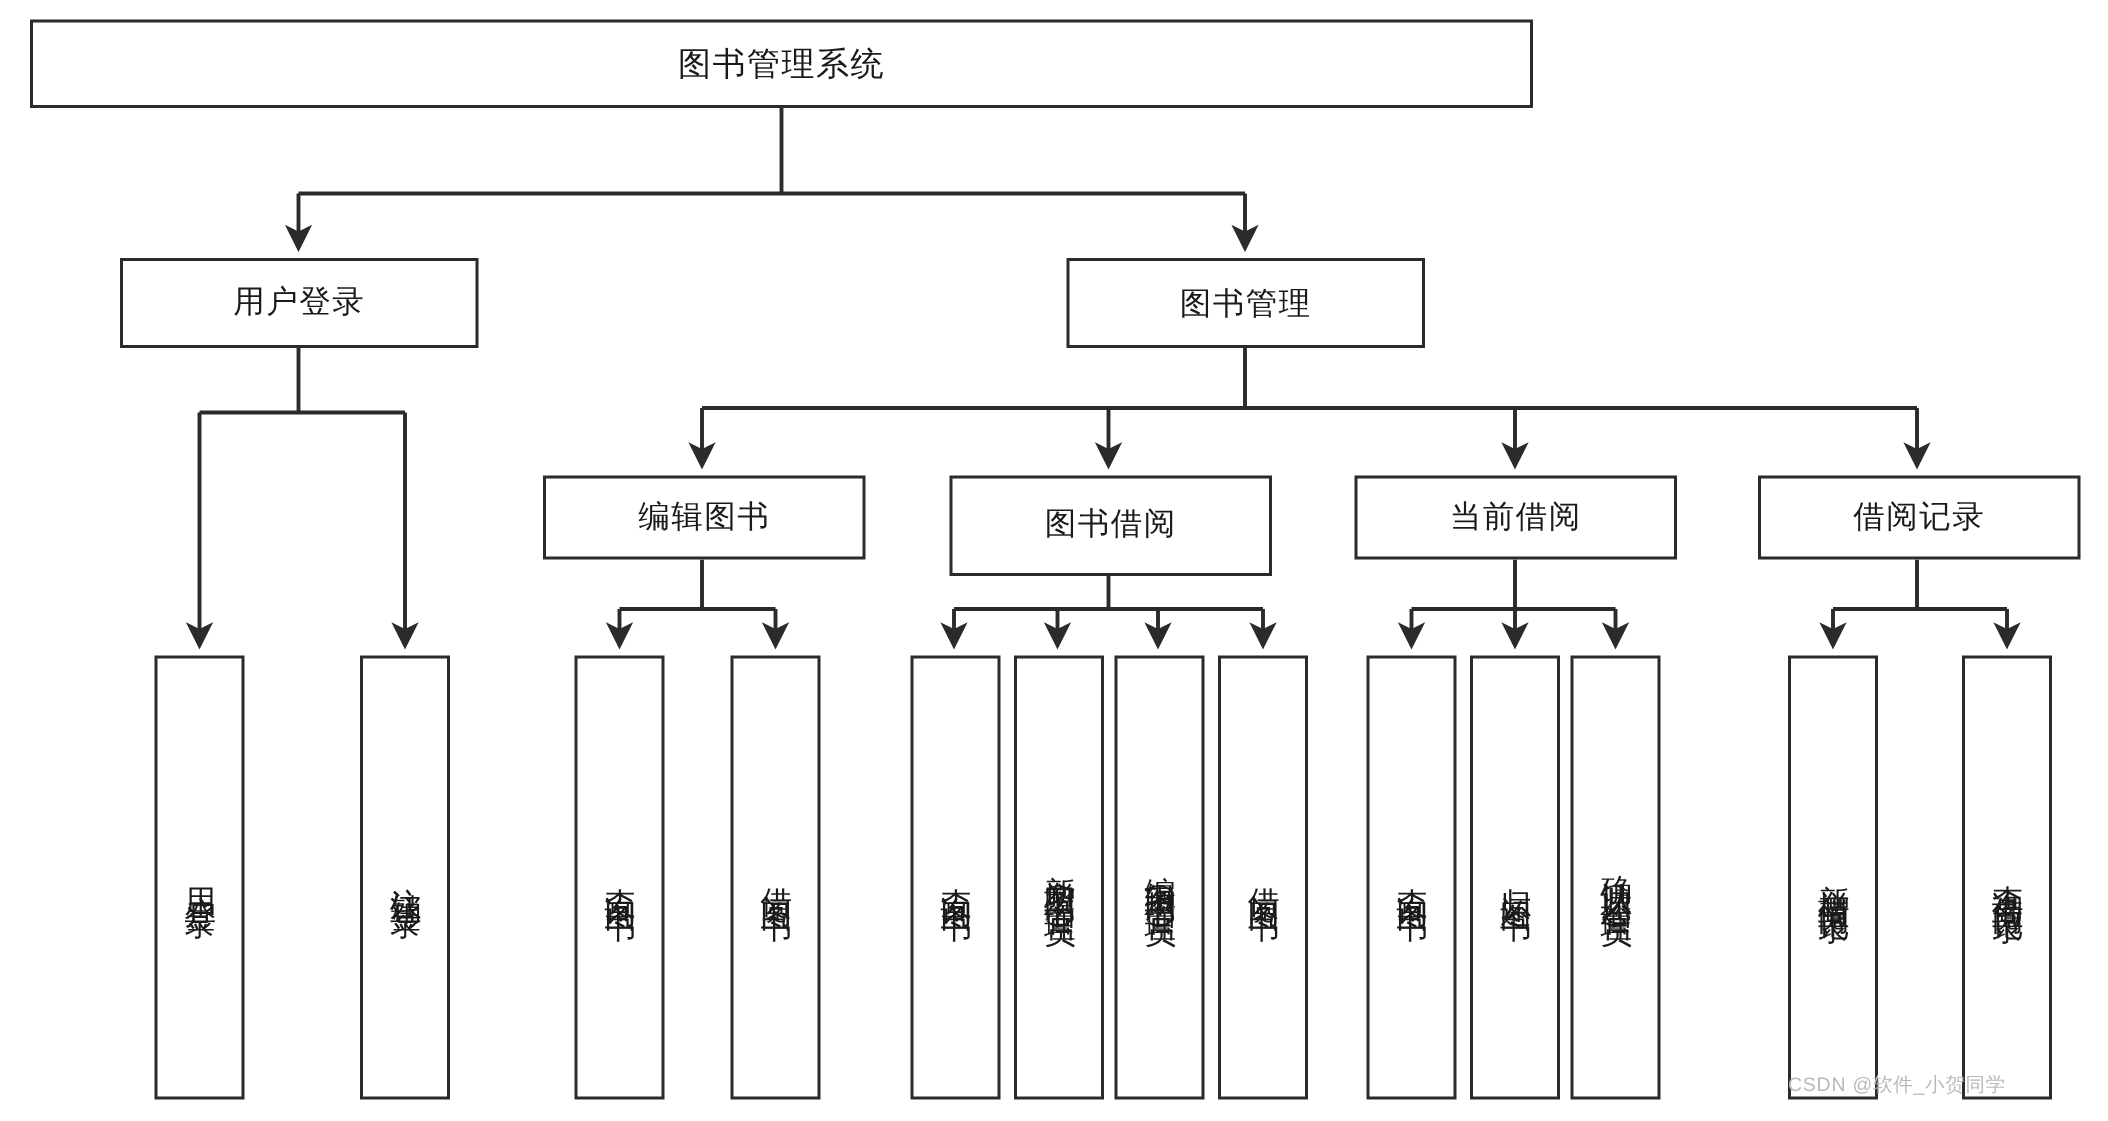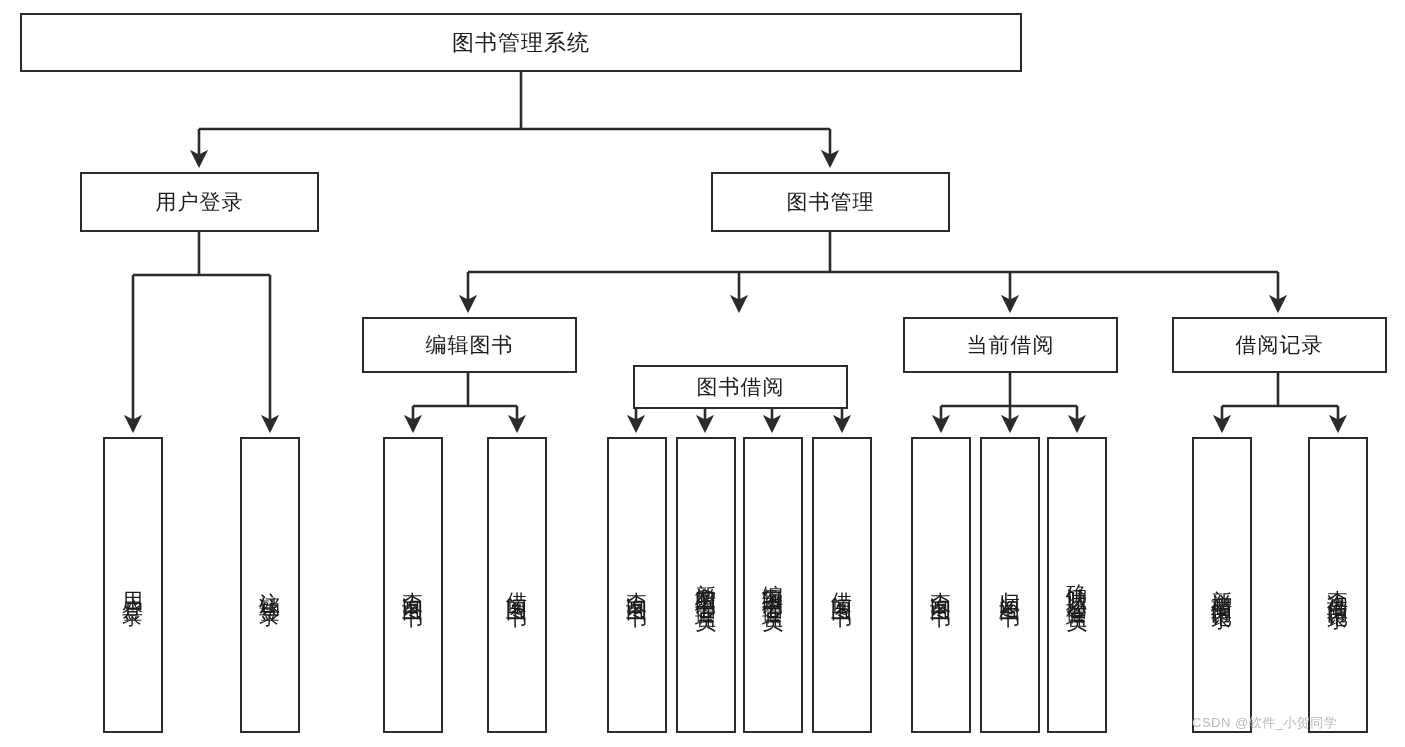--- a/index.html
+++ b/index.html
@@ -145,21 +145,21 @@
   </div>
 
   <div class="node horiz" style="left:711px; top:172px; width:239px; height:60px;font-family:Liberation Serif, serif;">
     <span class="node-label">图书管理</span>
   </div>
 
   <div class="node horiz" style="left:362px; top:317px; width:215px; height:56px;">
     <span class="node-label">编辑图书</span>
   </div>
 
-  <div class="node horiz" style="left:633px; top:317px; width:215px; height:44px;margin-top:48px;">
+  <div class="node horiz" style="left:633px; top:317px; width:215px; height:67px;">
     <span class="node-label">图书借阅</span>
   </div>
 
   <div class="node horiz" style="left:903px; top:317px; width:215px; height:56px;">
     <span class="node-label">当前借阅</span>
   </div>
 
   <div class="node horiz" style="left:1172px; top:317px; width:215px; height:56px;">
     <span class="node-label">借阅记录</span>
   </div>

